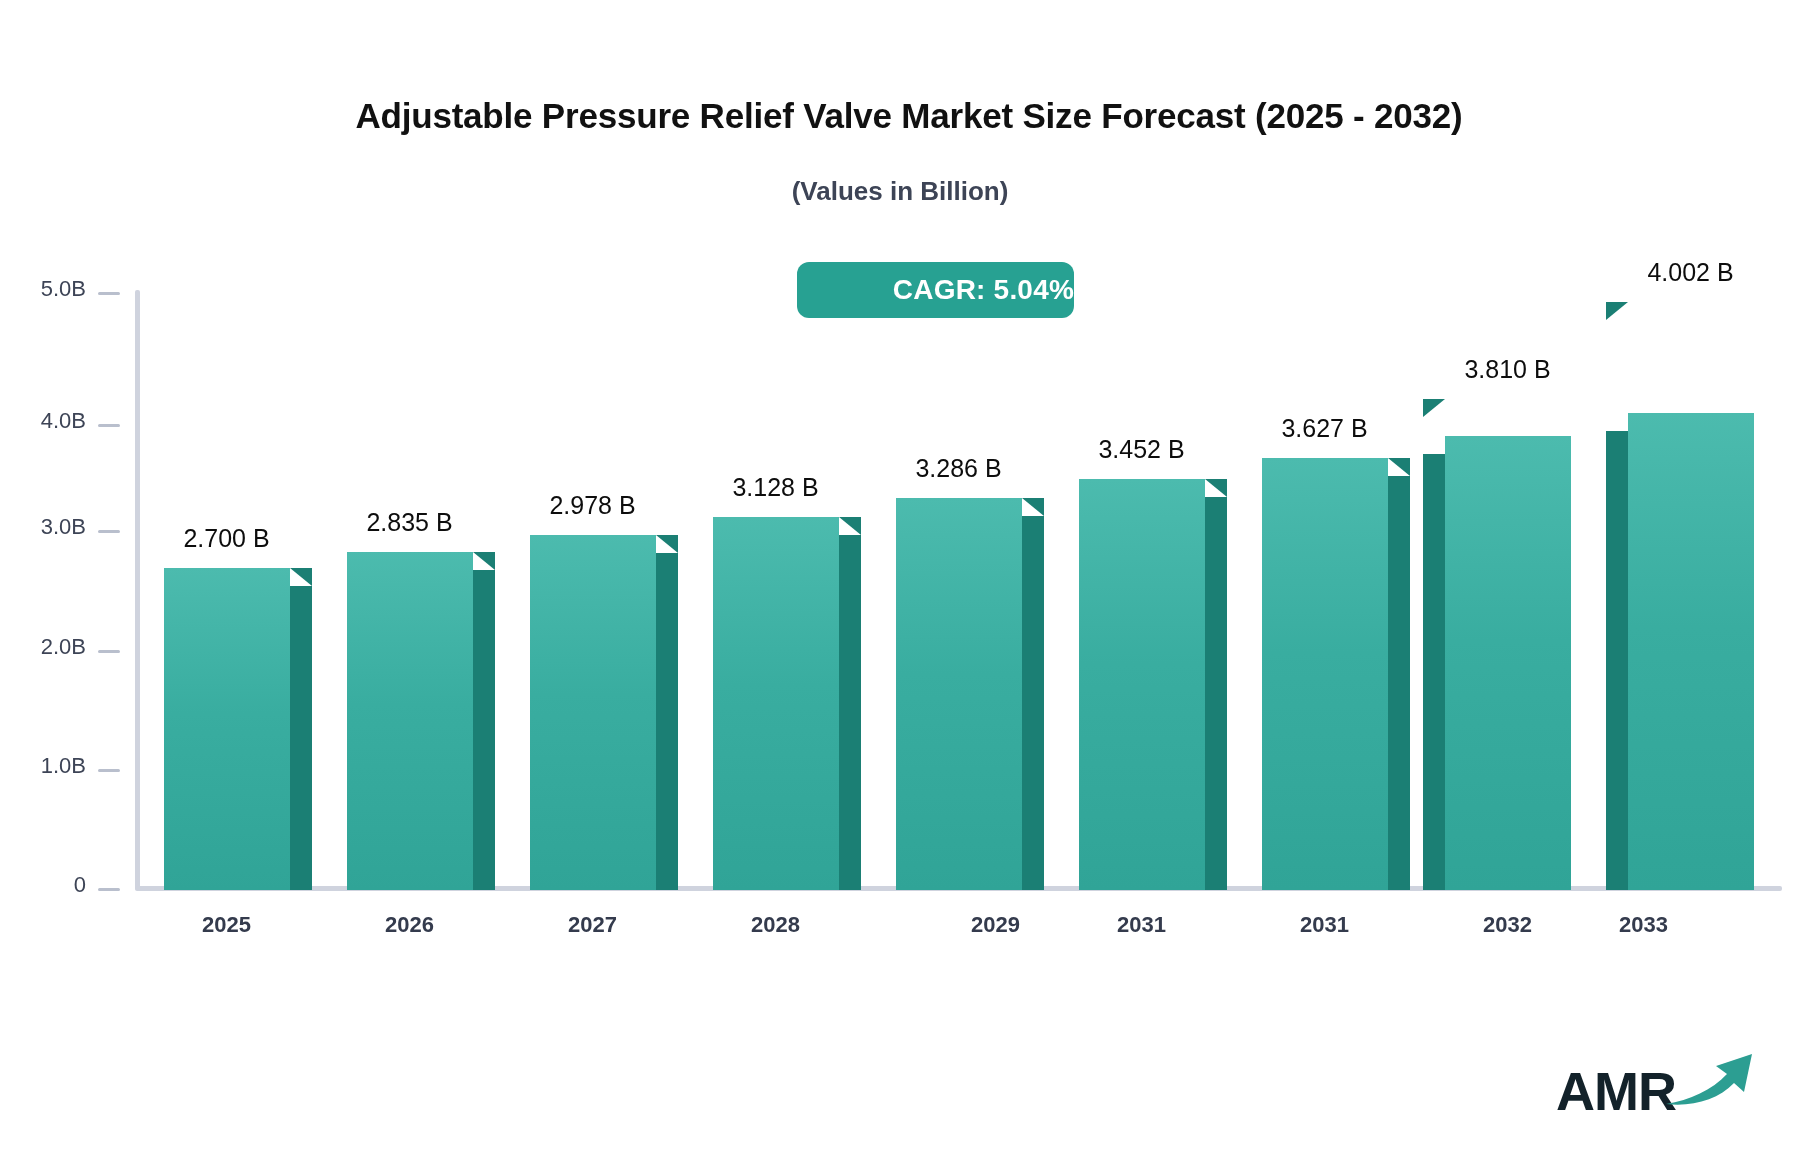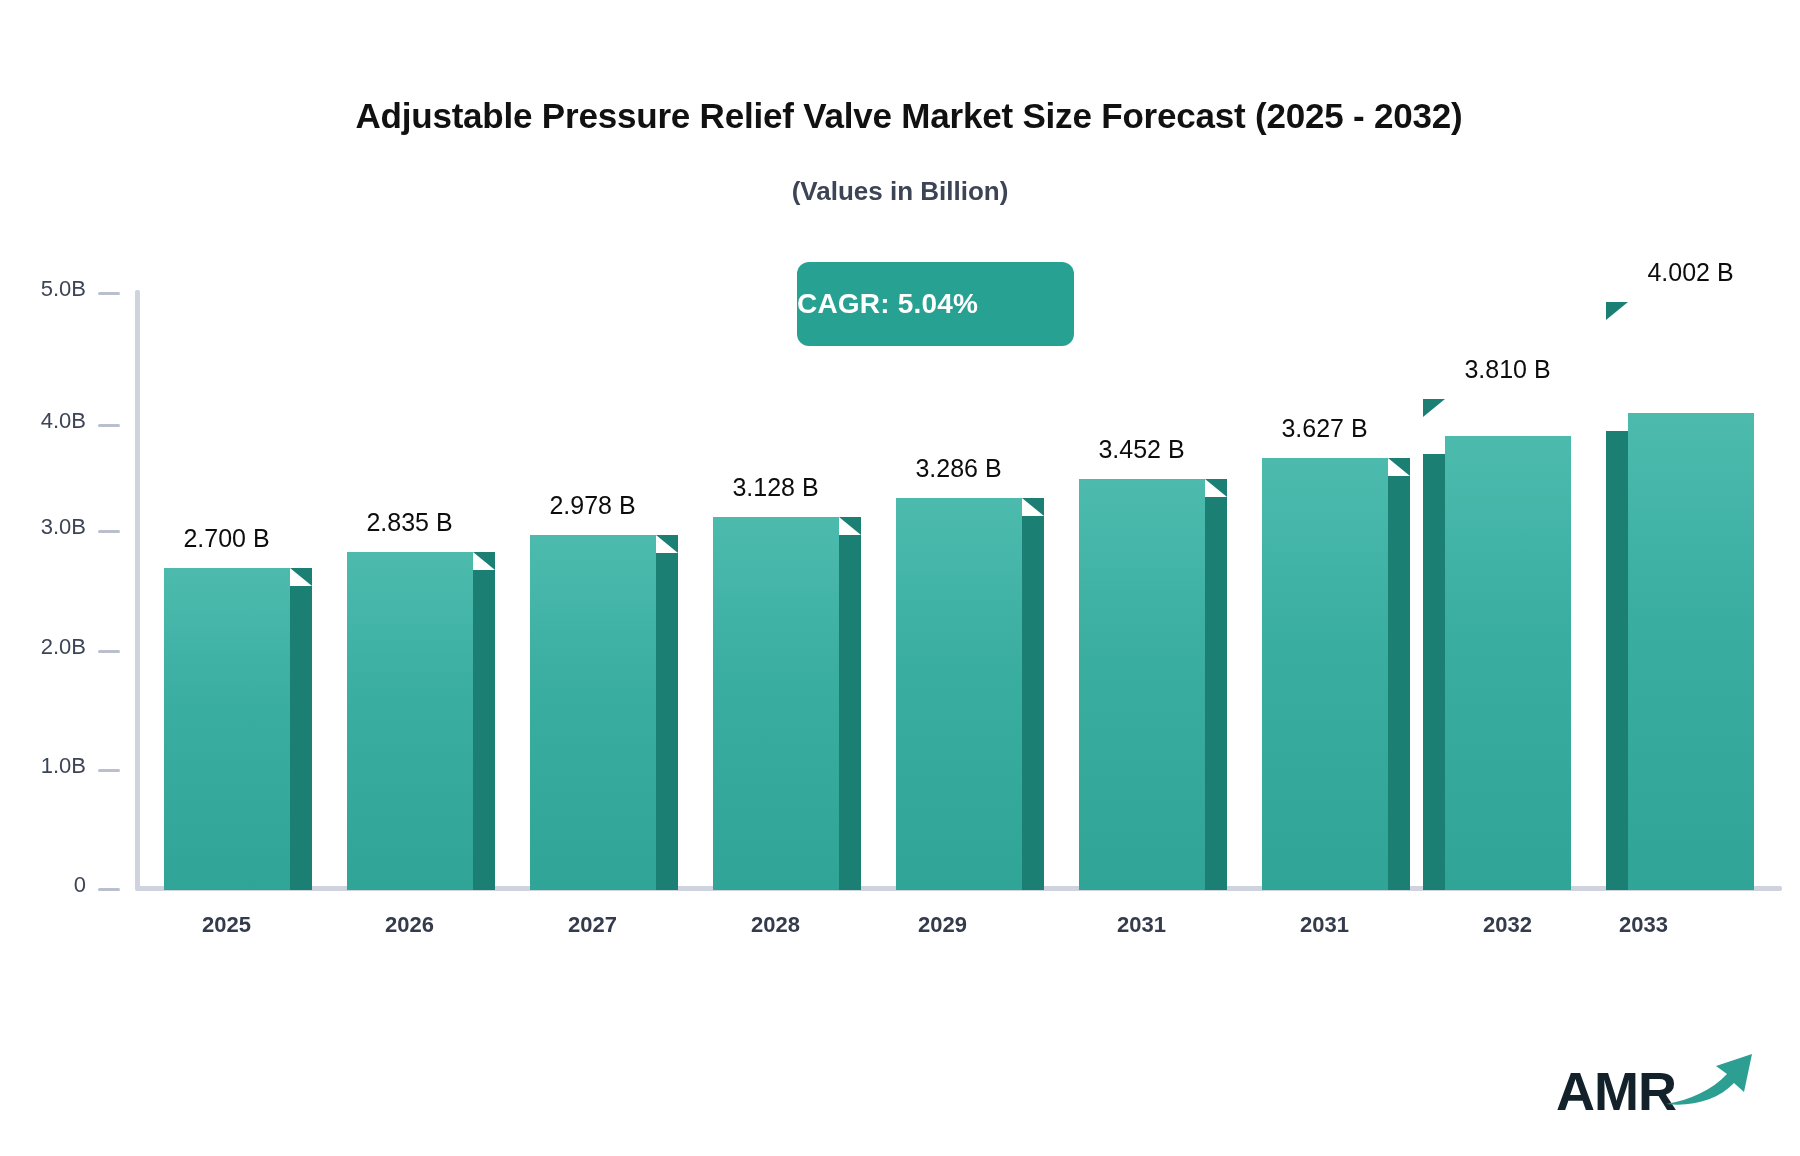--- a/index.html
+++ b/index.html
@@ -40,26 +40,26 @@
     font-weight: bold;
     color: #3d4456;
   }
 
   
   #cagr-badge {
     position: absolute;
     top: 262px;
     left: 797px;
     width: 277px;
-    height: 84px;
+    height: 56px;
     background: #27a192;
     border-radius: 12px;
     display: flex;
     align-items: center;
-    justify-content: flex-start;
+    justify-content: flex-end;
   }
   #cagr-badge-label {
     color: #ffffff;
     font-size: 28px;
     font-weight: bold;
     letter-spacing: 0.2px;
   }
 
   
   #plot {
@@ -278,21 +278,21 @@
           <div class="bar-top left" style="top: 0px;"></div>
           <div class="bar-front" style="height: 477.038px;"></div>
           <div class="bar-value" style="top: -44px;">4.002 B</div>
         </div>
       </div>
     <div id="x-labels">
         <div class="x-label" style="left: 135px; width: 183px;">2025</div>
         <div class="x-label" style="left: 318px; width: 183px;">2026</div>
         <div class="x-label" style="left: 501px; width: 183px;">2027</div>
         <div class="x-label" style="left: 684px; width: 183px;">2028</div>
-        <div class="x-label" style="left: 851px; width: 183px;">2029</div>
+        <div class="x-label" style="left: 904px; width: 183px;">2029</div>
         <div class="x-label" style="left: 1050px; width: 183px;">2031</div>
         <div class="x-label" style="left: 1233px; width: 183px;">2031</div>
         <div class="x-label" style="left: 1416px; width: 183px;">2032</div>
         <div class="x-label" style="left: 1552px; width: 183px;">2033</div>
       </div>
   </div>
 
   <div id="amr-logo">
     <span id="amr-logo-text">AMR</span>
     <span id="amr-logo-arrow">

